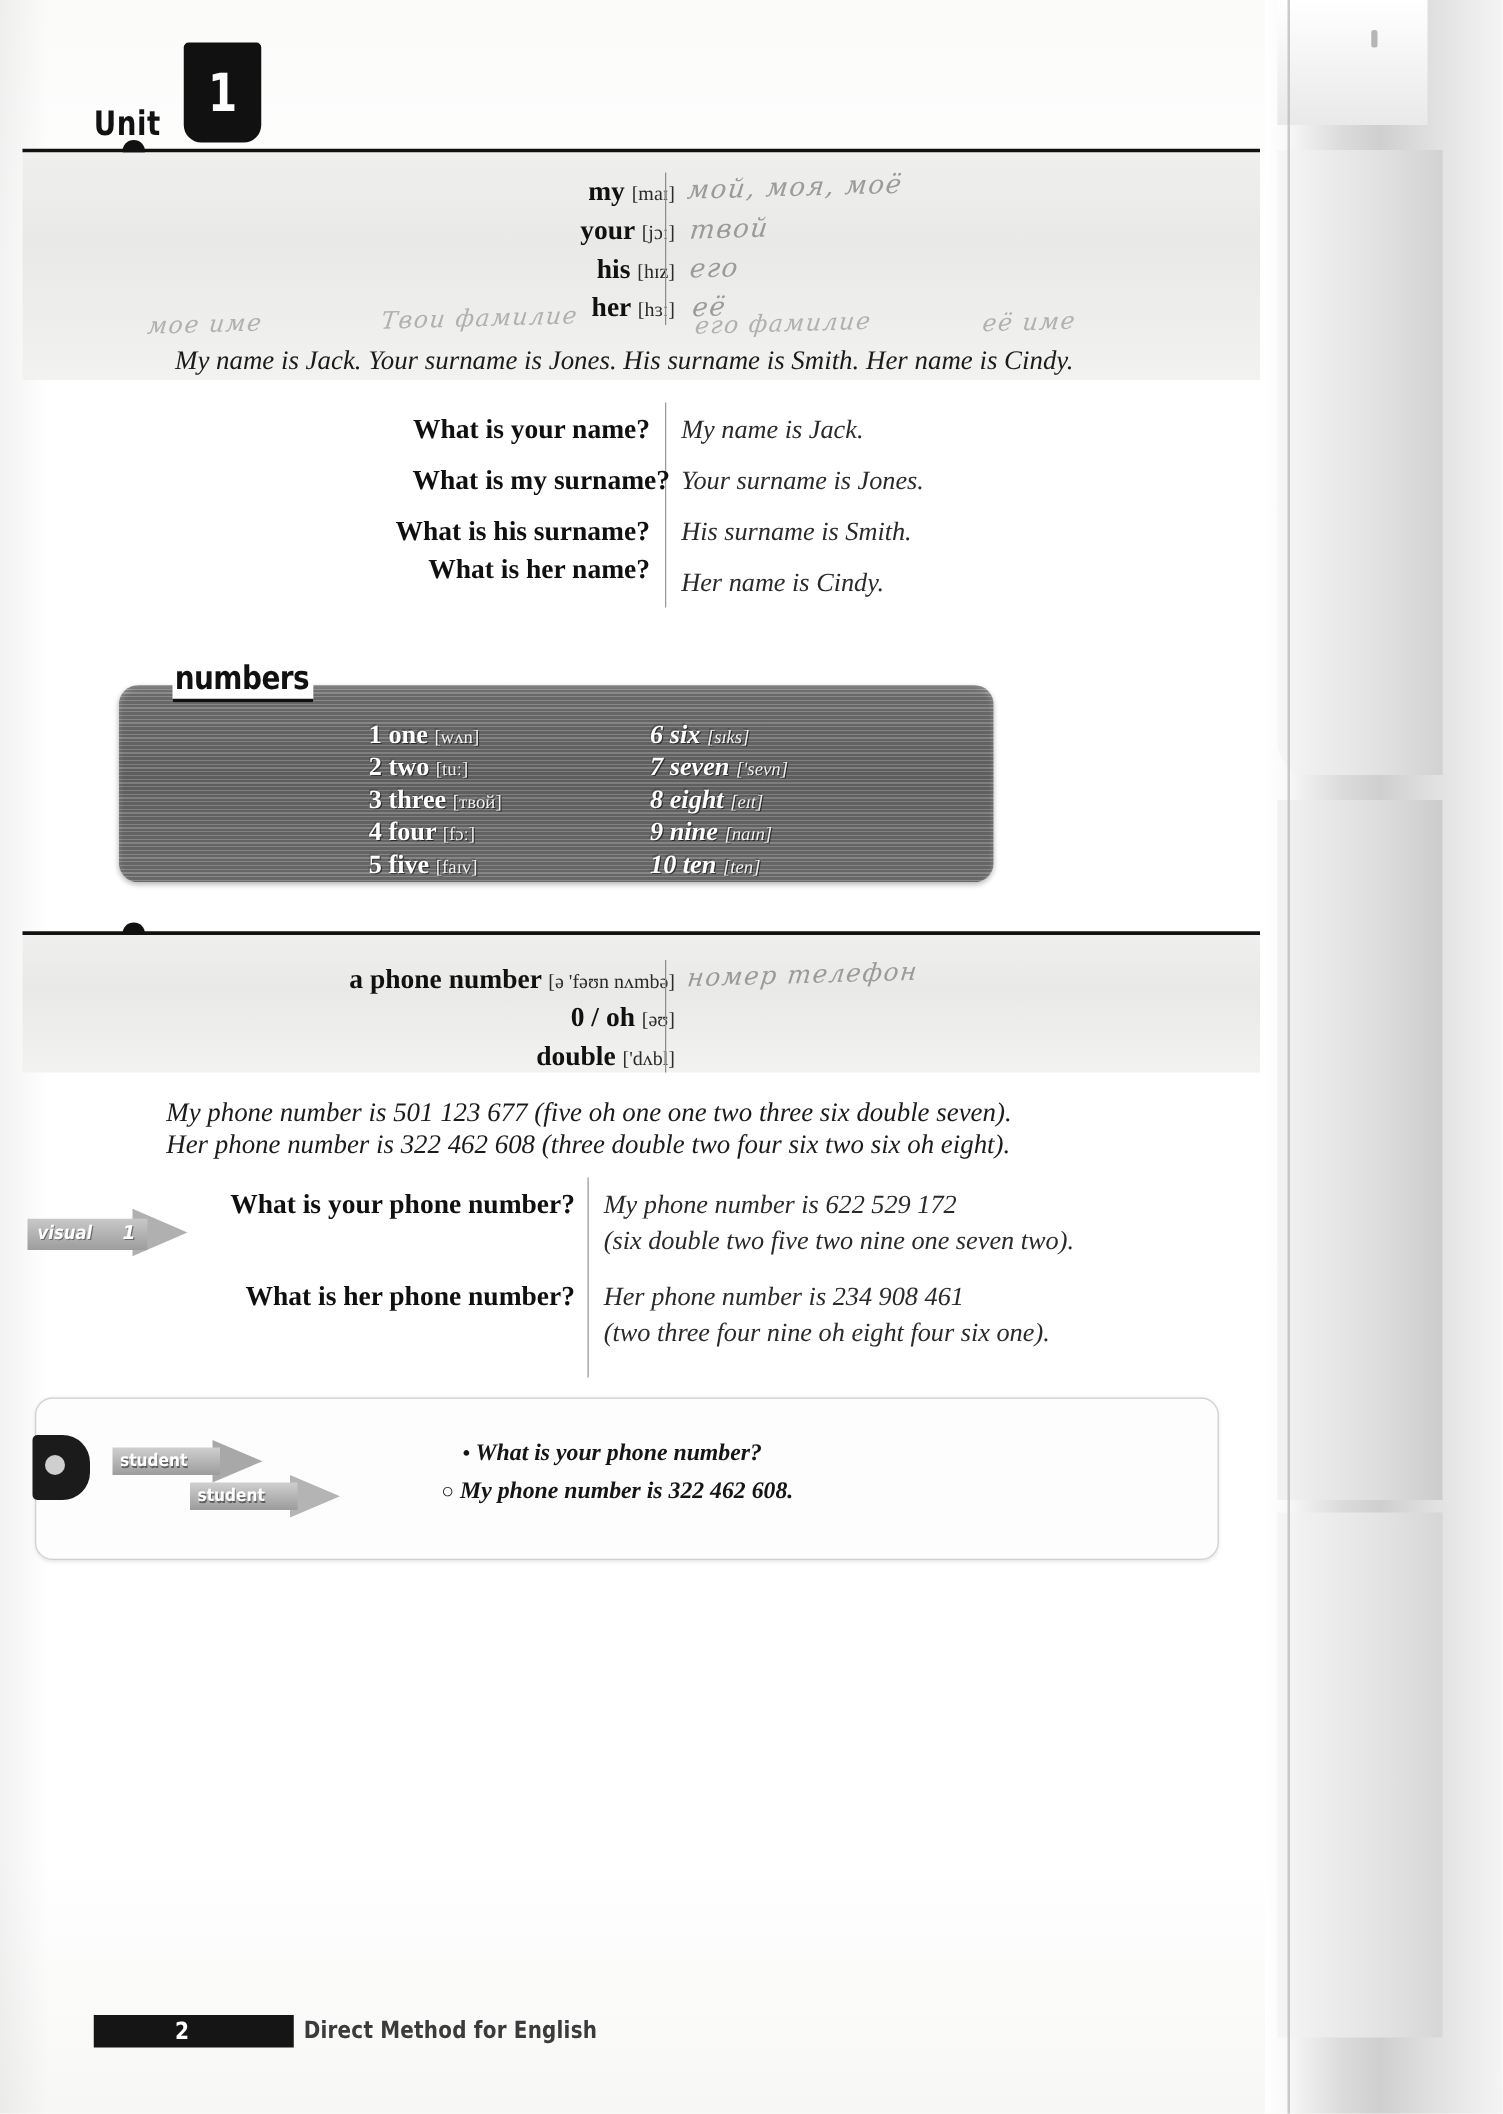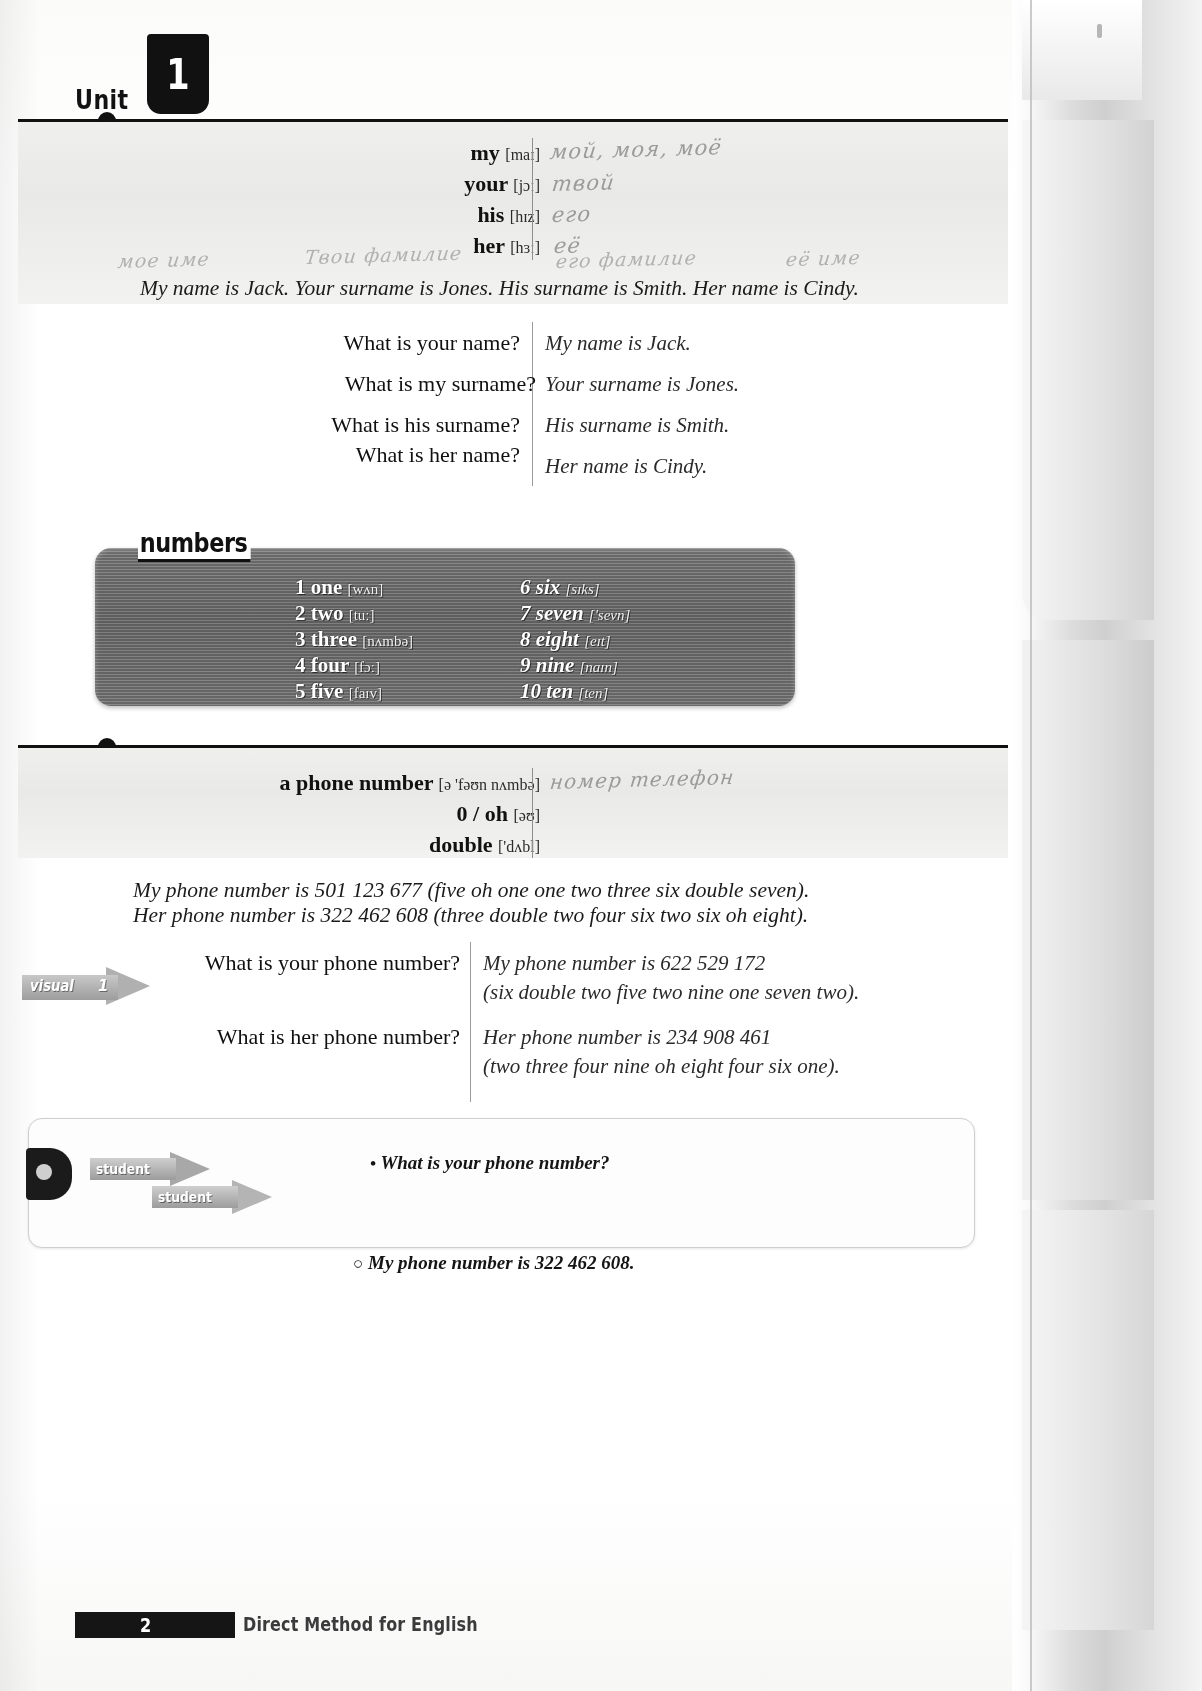--- a/index.html
+++ b/index.html
@@ -70,21 +70,21 @@
     white-space:nowrap;opacity:.85;
   }
   .hand.faint{color:#a0a0a0;opacity:.78;}
 
   
   .example{
     position:absolute;font-style:italic;font-size:21.5px;color:#1b1b1b;
     white-space:nowrap;
   }
   .qa-sep{position:absolute;width:1px;background:#9a9a9a;}
-  .qa-q{position:absolute;text-align:right;font-weight:normal;font-size:22px;color:#101010;white-space:nowrap;}
+  .qa-q{position:absolute;text-align:right;font-weight:bold;font-size:22px;color:#101010;white-space:nowrap;}
   .qa-a{position:absolute;font-style:italic;font-size:21px;color:#2a2a2a;white-space:nowrap;}
 
   
   .numbers-box{
     position:absolute;left:95px;top:548px;width:700px;height:158px;
     border-radius:16px;
     background:
       repeating-linear-gradient(to bottom,
         rgba(255,255,255,.10) 0px, rgba(255,255,255,.10) 1px,
         rgba(0,0,0,.16) 1px, rgba(0,0,0,.16) 3px),
@@ -231,21 +231,21 @@
       <span class="np">[wʌn]</span>
     </div>
     <div class="num-item">
       <span>2</span>
       <span>two</span>
       <span class="np">[tuː]</span>
     </div>
     <div class="num-item">
       <span>3</span>
       <span>three</span>
-      <span class="np">[nʌmbə]</span>
+      <span class="np">[твой]</span>
     </div>
     <div class="num-item">
       <span>4</span>
       <span>four</span>
       <span class="np">[fɔː]</span>
     </div>
     <div class="num-item">
       <span>5</span>
       <span>five</span>
       <span class="np">[faɪv]</span>
@@ -336,20 +336,20 @@
 <div class="speaker" style="left:152px;top:1180px;width:170px;height:34px;">
   <div class="sp-arrow" style="left:80px;top:0;border-left:40px solid #b4b4b4;"></div>
   <div class="sp-body" style="left:0;top:6px;width:86px;"></div>
   <div class="sp-text" style="left:6px;top:9px;">student</div>
 </div>
 
 <div class="dlg-line" style="left:370px;top:1152px;">
   <span class="bullet-f">•</span>
   <span>What is your phone number?</span>
 </div>
-<div class="dlg-line" style="left:353px;top:1252px;font-family:Liberation Serif, serif;">
+<div class="dlg-line" style="left:353px;top:1182px;font-family:Liberation Serif, serif;">
   <span class="bullet-f">○</span>
   <span>My phone number is 322 462 608.</span>
 </div>
 
 <div class="footer-bar"></div>
 <div class="footer-page">2</div>
 <div class="footer-title">Direct Method for English</div>
 
 </body></html>

